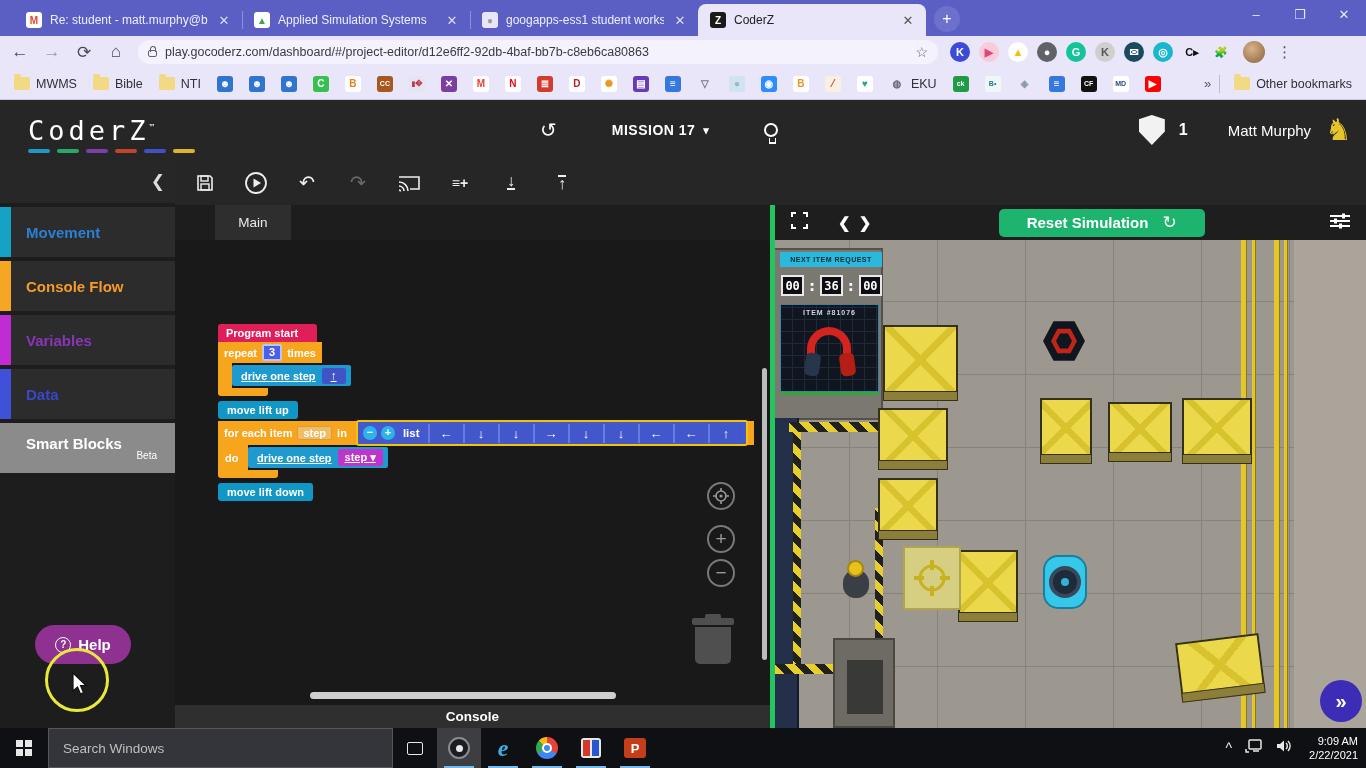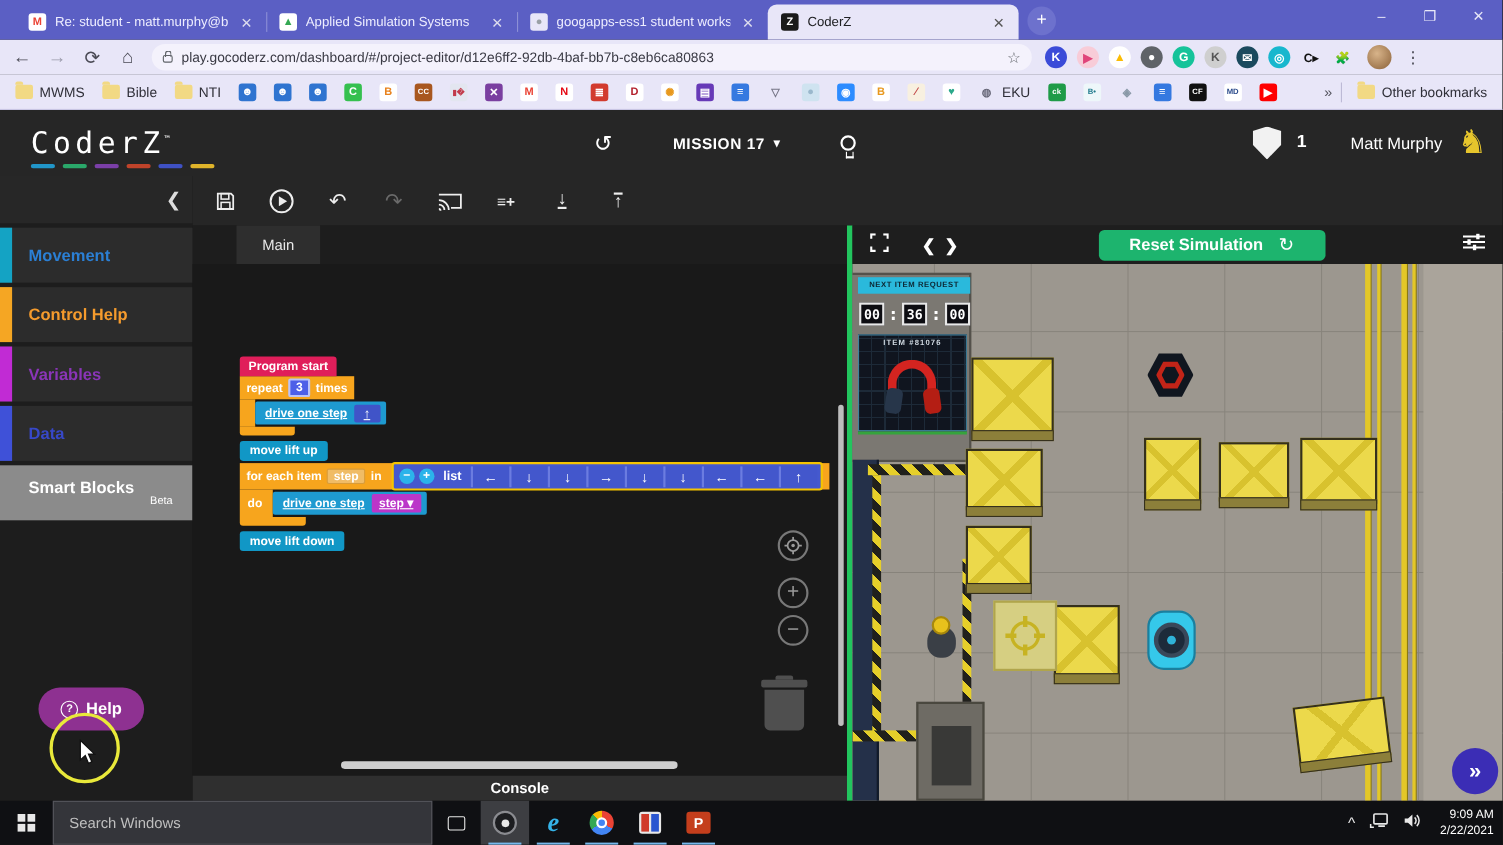--- a/index.html
+++ b/index.html
@@ -85,21 +85,21 @@
 
   
   #editor { width:600px; display:flex; flex-direction:column; flex:none; border-right:5px solid #22c55e; }
   #tabstrip { height:35px; background:#1d1d1d; display:flex; }
   #maintab { width:76px; margin-left:40px; background:#2e2e2e; color:#e8e8e8; font-size:13.5px; display:flex; align-items:center; justify-content:center; }
   #ws { flex:1; background:#191919; position:relative; overflow:hidden; }
   #console { height:23px; background:#2f2f2f; color:#fff; font-weight:bold; font-size:13.5px; display:flex; align-items:center; justify-content:center; }
 
   
   #blockstack { position:absolute; left:43px; top:84px; font-size:11px; font-weight:bold; color:#fff; }
-  .b-start { display:inline-block; background:#e01e5a; padding:3px 8px 3px 8px; border-radius:3px 3px 0 0; }
+  .b-start { display:inline-block; background:#e01e5a; padding:3px 19px 3px 8px; border-radius:3px 3px 0 0; }
   .b-row { display:flex; align-items:center; }
   .orange { background:#f7a51d; }
   .rrow { width:104px; height:21px; padding:0 6px; gap:5px; }
   .innerrow { display:flex; }
   .spine { width:14px; background:#f7a51d; }
   .dospine { width:30px; background:#f7a51d; display:flex; align-items:center; padding-left:7px; }
   .cap { width:50px; height:8px; background:#f7a51d; border-radius:0 0 3px 3px; }
   .numf { background:#4d5fe8; border:2px solid #bcc4f8; border-radius:2px; padding:0 5px; line-height:13px; }
   .teal { display:inline-block; background:#1197c6; padding:3px 9px; border-radius:3px; margin:2px 0; }
   .drive { background:#1e9ad0; height:21px; display:flex; align-items:center; gap:6px; padding:0 5px 0 9px; margin:2px 0; border-radius:2px;text-decoration:underline; }
@@ -397,21 +397,21 @@
   <div id="sidebar">
     <div id="sbtop">
       <span>❮</span>
     </div>
     <div class="cat" style="color:#2b7fd4">
         <i style="background:#14a3c4"></i>
         <span>Movement</span>
       </div>
     <div class="cat" style="color:#f59b2d">
         <i style="background:#f5a623"></i>
-        <span>Control Help</span>
+        <span>Console Flow</span>
       </div>
     <div class="cat" style="color:#8a35b8">
         <i style="background:#c12bd4"></i>
         <span>Variables</span>
       </div>
     <div class="cat" style="color:#3748c8">
         <i style="background:#3f51d8"></i>
         <span>Data</span>
       </div>
     <div class="cat smart" style="padding-left:26px">

